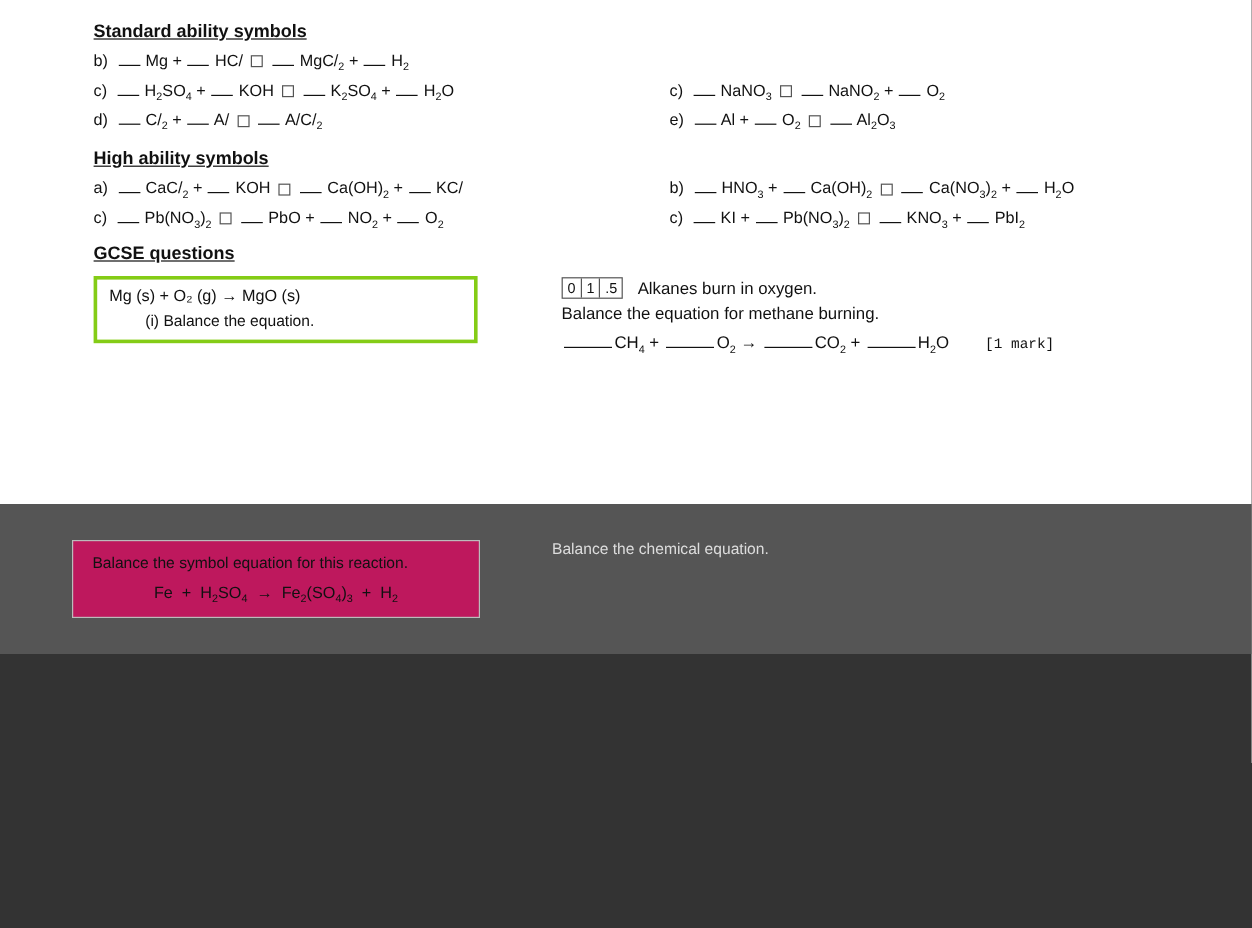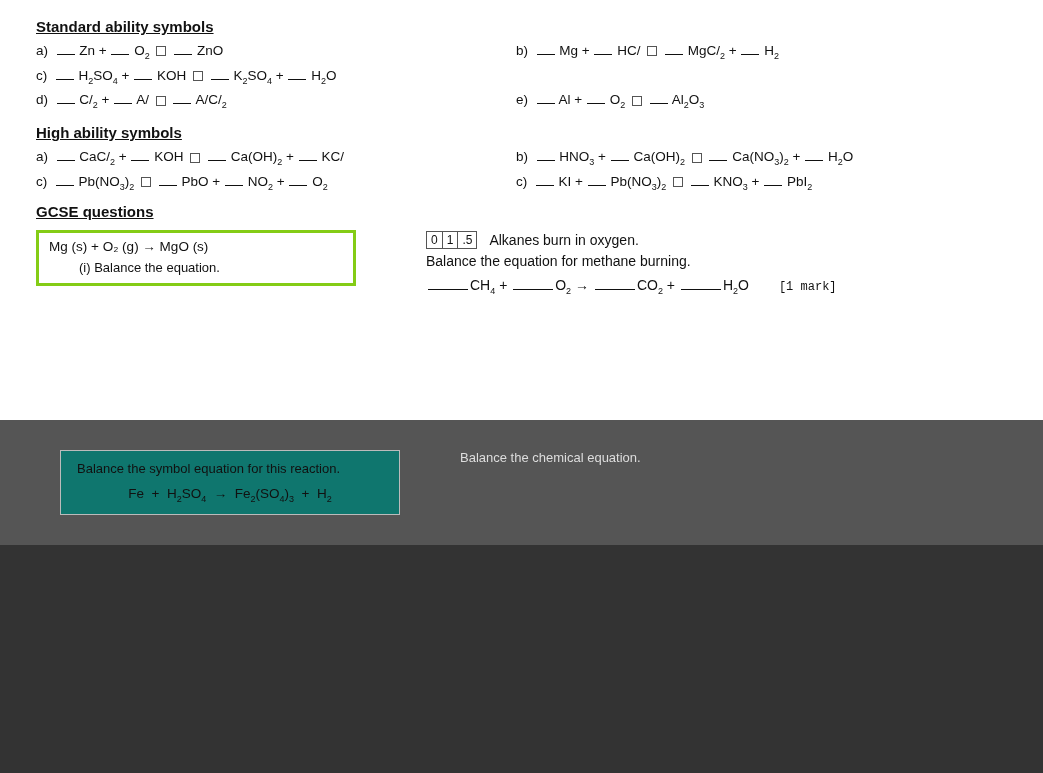--- a/index.html
+++ b/index.html
@@ -6,21 +6,21 @@
     body {
       background: #333;
       font-family: Arial, sans-serif;
       font-size: 14px;
       color: #111;
     }
     .page {
       background: #fff;
       width: 1043px;
       min-height: 420px;
-      padding: 18px 60px 20px 36px;
+      padding: 18px 60px 20px 78px;
       position: relative;
     }
     .section-title {
       font-weight: bold;
       text-decoration: underline;
       margin-bottom: 8px;
       font-size: 15px;
     }
     .eq-row {
       display: flex;
@@ -100,21 +100,21 @@
     .bottom-area {
       background: #555;
       width: 1043px;
       padding: 30px 60px 30px 60px;
       display: flex;
       align-items: flex-start;
       gap: 60px;
     }
     .bottom-box {
       border: 1px solid #bbb;
-      background: #0f766e;
+      background: #be185d;
       padding: 10px 16px;
       min-width: 340px;
     }
     .bottom-box .bb-title {
       font-size: 13px;
       margin-bottom: 10px;
     }
     .bottom-box .bb-eq {
       text-align: center;
       font-size: 13.5px;
@@ -141,30 +141,20 @@
     }
   </style>
 </head>
 <body>
 
 <div class="page">
 
   <div class="section-title">Standard ability symbols</div>
 
   <div class="eq-row">
-    <div class="left-col">
-      <span>a)&nbsp;</span>
-      <span class="blank"></span>
-      Zn +
-      <span class="blank"></span>
-      O<sub>2</sub>
-      <span class="arrow-box"></span>
-      <span class="blank"></span>
-      ZnO
-    </div>
     <div class="right-col">
       <span>b)&nbsp;</span>
       <span class="blank"></span>
       Mg +
       <span class="blank"></span>
       HC/
       <span class="arrow-box"></span>
       <span class="blank"></span>
       MgC/<sub>2</sub> +
       <span class="blank"></span>
@@ -177,20 +167,30 @@
       <span>c)&nbsp;</span>
       <span class="blank"></span>
       H<sub>2</sub>SO<sub>4</sub> +
       <span class="blank"></span>
       KOH
       <span class="arrow-box"></span>
       <span class="blank"></span>
       K<sub>2</sub>SO<sub>4</sub> +
       <span class="blank"></span>
       H<sub>2</sub>O
+    </div>
+    <div class="right-col">
+      <span>c)&nbsp;</span>
+      <span class="blank"></span>
+      NaNO<sub>3</sub>
+      <span class="arrow-box"></span>
+      <span class="blank"></span>
+      NaNO<sub>2</sub> +
+      <span class="blank"></span>
+      O<sub>2</sub>
     </div>
   </div>
 
   <div class="eq-row">
     <div class="left-col">
       <span>d)&nbsp;</span>
       <span class="blank"></span>
       C/<sub>2</sub> +
       <span class="blank"></span>
       A/

